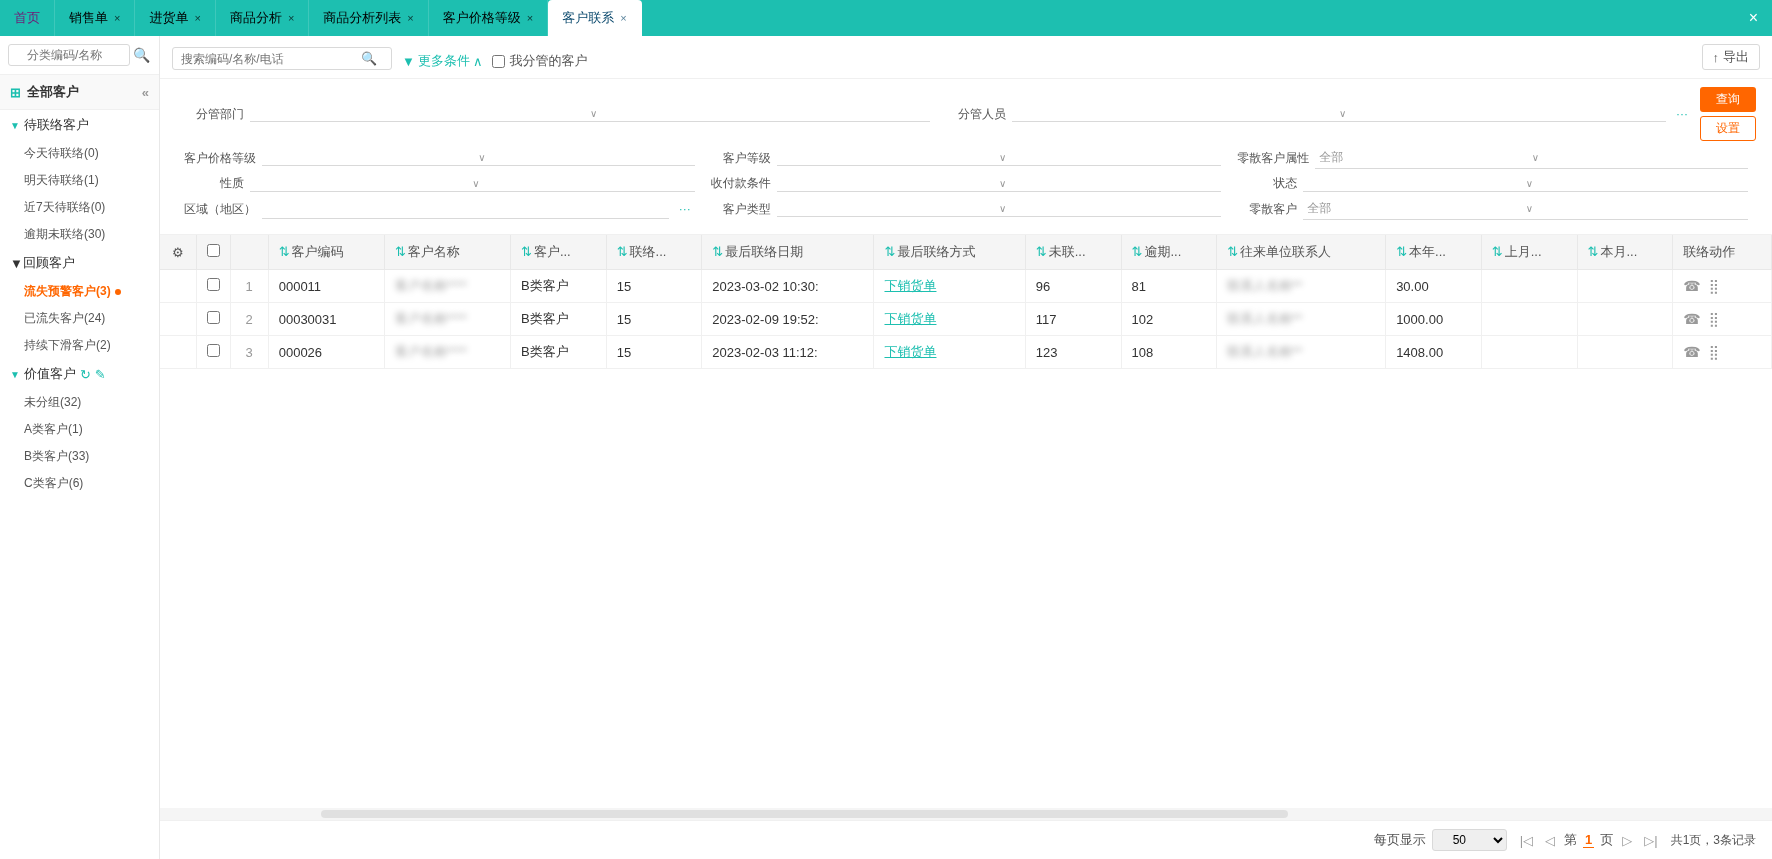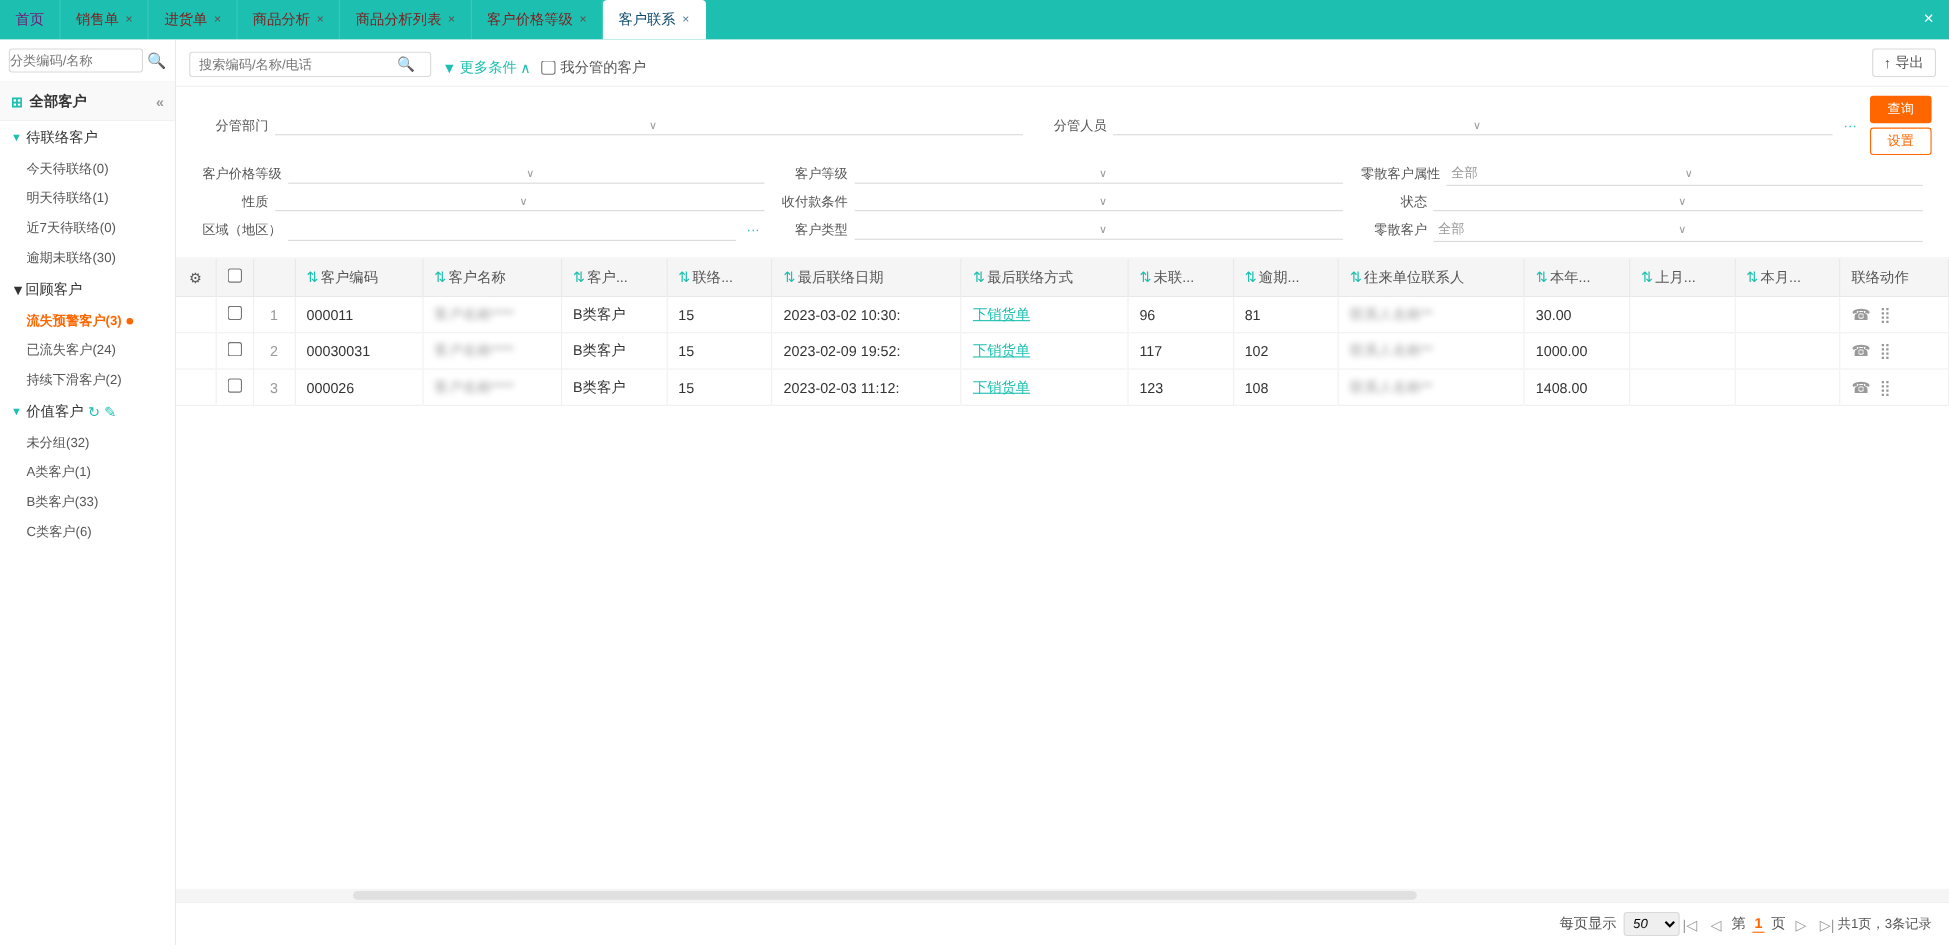--- a/index.html
+++ b/index.html
@@ -11,21 +11,21 @@
       display: flex;
       align-items: center;
       height: 36px;
       padding-left: 0;
     }
     .top-tab {
       display: flex;
       align-items: center;
       height: 36px;
       padding: 0 14px;
-      color: #7f1d1d;
+      color: #000000;
       cursor: pointer;
       font-size: 13px;
       white-space: nowrap;
       border-right: 1px solid rgba(255,255,255,0.15);
     }
     .top-tab.active {
       background: #fff;
       color: #0c4a6e;
       border-radius: 4px 4px 0 0;
     }
@@ -60,21 +60,21 @@
     }
     .sidebar-search {
       display: flex;
       align-items: center;
       padding: 8px 8px;
       border-bottom: 1px solid #f0f0f0;
     }
     .sidebar-search input {
       border: 1px solid #d9d9d9;
       border-radius: 3px;
-      padding: 3px 0;
+      padding: 3px 18px;
       font-size: 12px;
       width: 100%;
       outline: none;
       color: #999;
     }
     .sidebar-search .search-icon {
       margin-left: 4px;
       color: #1dbfb0;
       font-size: 14px;
     }
@@ -341,34 +341,34 @@
     .gear-th { width: 36px; text-align: center; }
 
     
     .table-footer {
       display: flex;
       align-items: center;
       justify-content: flex-end;
       padding: 8px 16px;
       border-top: 1px solid #f0f0f0;
       background: #fff;
+      gap: 10px;
     }
     .footer-page-size {
       display: flex;
       align-items: center;
       gap: 6px;
       font-size: 12px;
       color: #555;
     }
     .footer-page-size select {
       border: 1px solid #d9d9d9;
       border-radius: 3px;
-      padding: 2px 4px;
-      font-size: 12px;
-      font-style: italic;
+      padding: 2px 16px;
+      font-size: 12px;
     }
     .footer-nav {
       display: flex;
       align-items: center;
       gap: 6px;
       font-size: 12px;
       color: #555;
     }
     .footer-nav .nav-btn {
       cursor: pointer;

